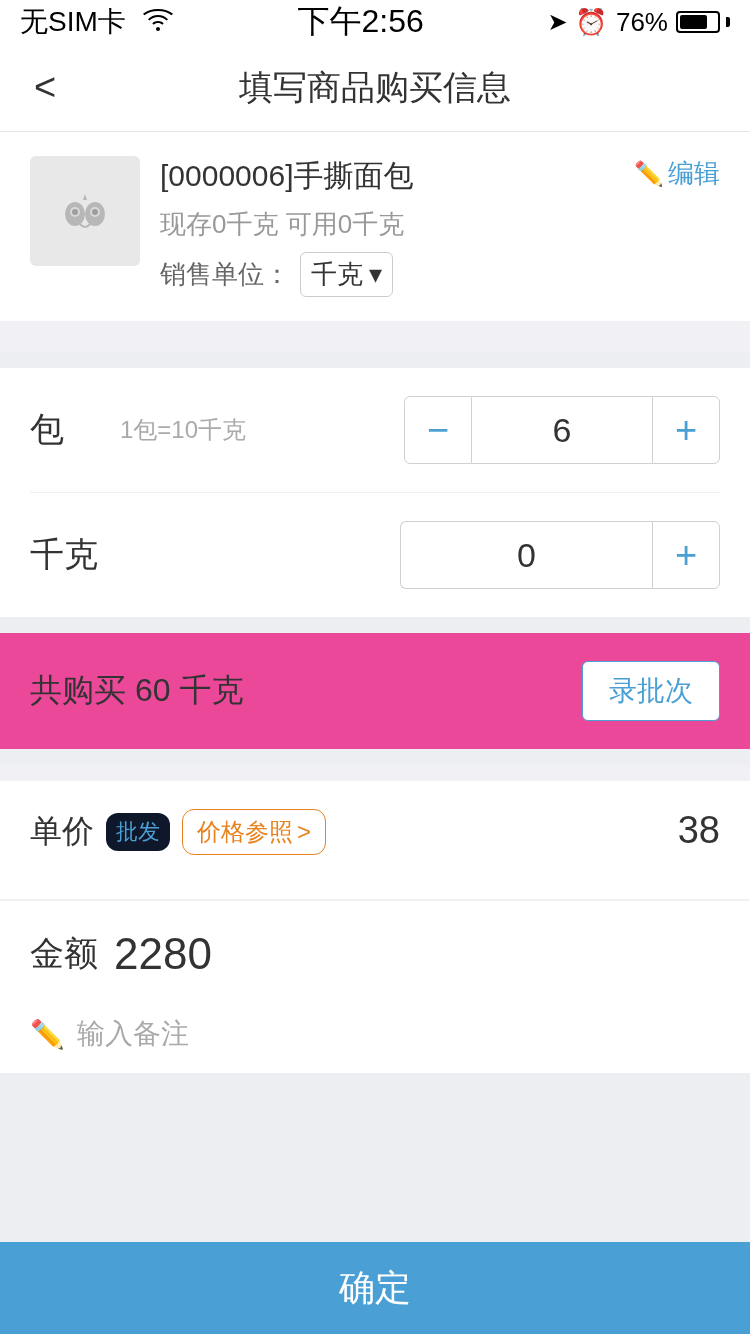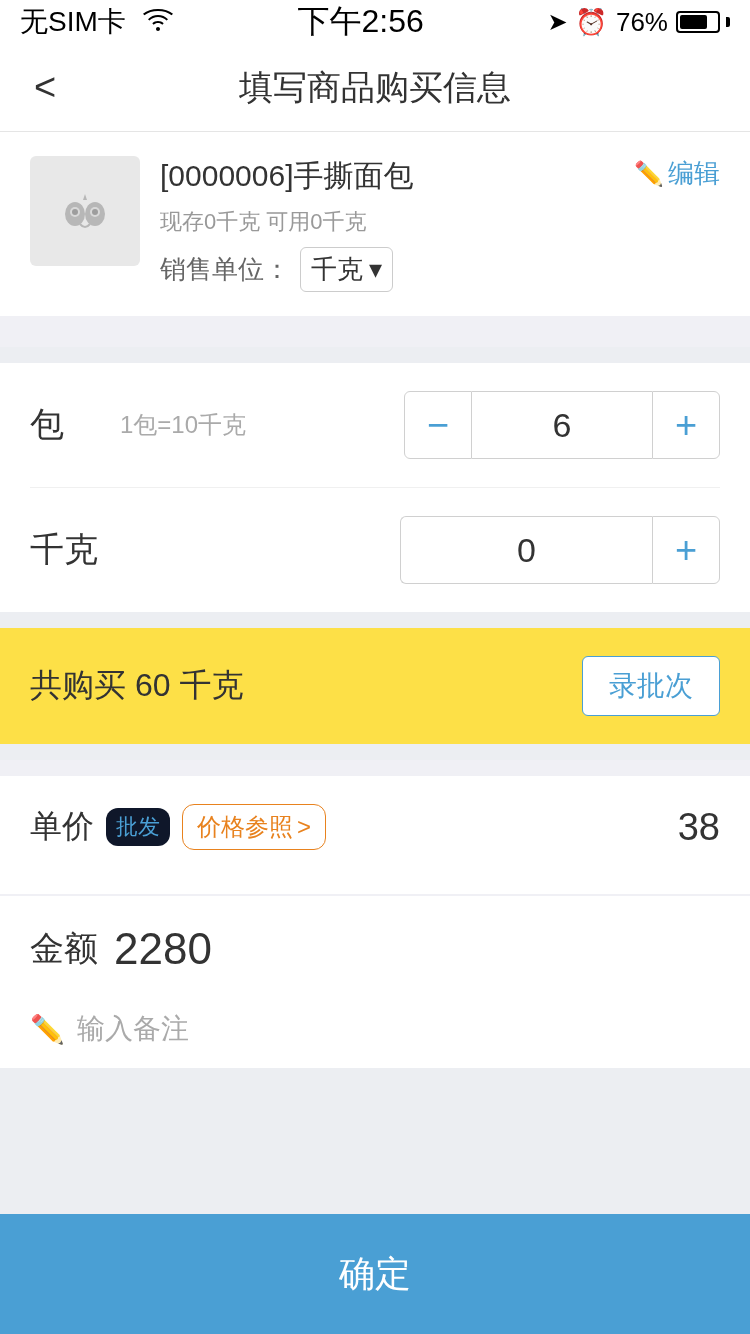--- a/index.html
+++ b/index.html
@@ -135,21 +135,21 @@
     }
     .edit-btn {
       font-size: 26px;
       color: #4a9fd4;
       display: flex;
       align-items: center;
       gap: 4px;
       cursor: pointer;
     }
     .product-stock {
-      font-size: 22px;
+      font-size: 26px;
       color: #999;
       margin-bottom: 10px;
     }
     .product-unit-row {
       display: flex;
       align-items: center;
       gap: 10px;
       font-size: 26px;
       color: #666;
     }
@@ -244,21 +244,21 @@
       border-right: none;
       text-align: center;
       font-size: 34px;
       color: #333;
       background: #fff;
       border-radius: 6px 0 0 6px;
     }
 
     
     .total-row {
-      background: #fde047;
+      background: #ec4899;
       padding: 28px 30px;
       display: flex;
       align-items: center;
       justify-content: space-between;
     }
     .total-text {
       font-size: 32px;
       color: #333;
     }
     .batch-btn {
@@ -272,21 +272,20 @@
     }
 
     
     .price-section {
       background: #fff;
       padding: 28px 30px;
       margin-top: 16px;
     }
     .price-row {
       display: flex;
-      align-items: center;
       justify-content: space-between;
       margin-bottom: 16px;
     }
     .price-left {
       display: flex;
       align-items: center;
       gap: 12px;
     }
     .price-label {
       font-size: 32px;
@@ -354,21 +353,21 @@
     }
 
     
     .empty-space {
       flex: 1;
       background: #eceef2;
     }
 
     
     .confirm-btn {
-      height: 120px;
+      height: 92px;
       background: #4a9fd4;
       border: none;
       color: #fff;
       font-size: 36px;
       width: 100%;
       cursor: pointer;
       display: flex;
       align-items: center;
       justify-content: center;
     }

